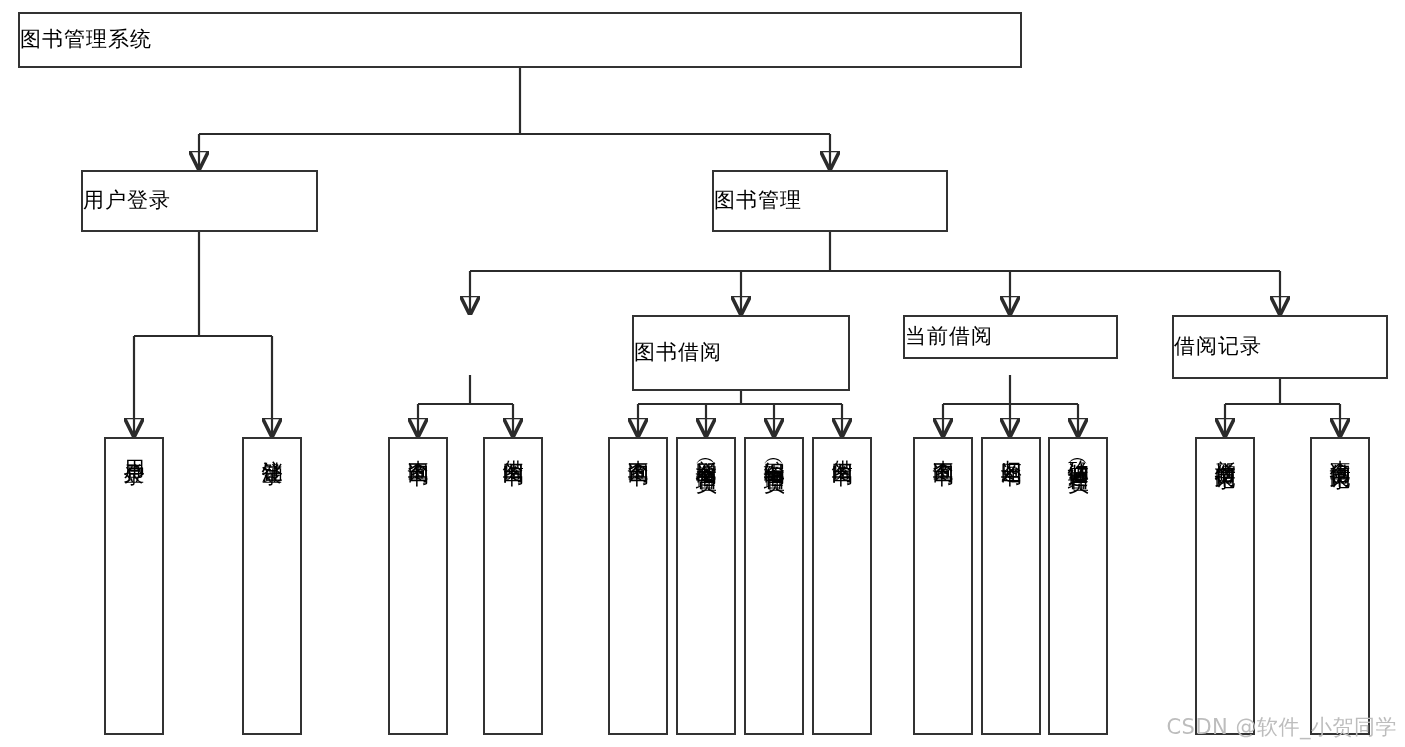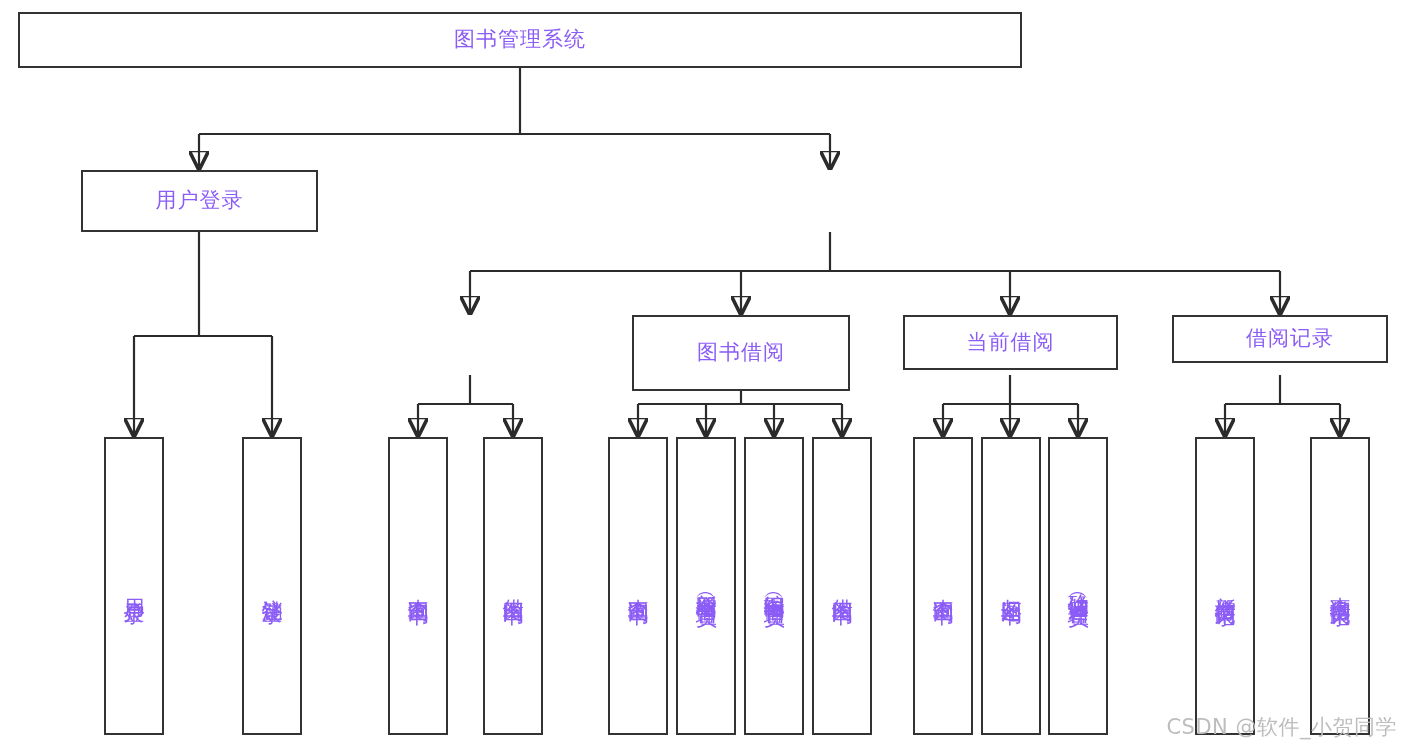--- a/index.html
+++ b/index.html
@@ -17,22 +17,22 @@
     background: #ffffff;
     overflow: hidden;
   }
   .node {
     position: absolute;
     box-sizing: border-box;
     border: 2px solid #333333;
     background: #ffffff;
     display: flex;
     align-items: center;
-    justify-content: center;
-    color: #8b5cf6;
+    justify-content: flex-start;
+    color: #000000;
   }
   .node.horizontal {
     font-size: 21px;
     line-height: 1.2;
     letter-spacing: 1px;
   }
   .node.vertical {
     writing-mode: vertical-rl;
     text-orientation: upright;
     font-size: 21px;
@@ -126,28 +126,31 @@
     <line x1="1340" y1="404" x2="1340" y2="434" marker-end="url(#arrow)"></line>
   </svg>
 
   <div class="node horizontal" style="left:18px; top:12px; width:1004px; height:56px;">
     <span>图书管理系统</span>
   </div>
 
   <div class="node horizontal" style="left:81px; top:170px; width:237px; height:62px;">
     <span>用户登录</span>
   </div>
+  <div class="node horizontal" style="left:712px; top:170px; width:236px; height:62px;">
+    <span>图书管理</span>
+  </div>
 
   <div class="node horizontal" style="left:632px; top:315px; width:218px; height:76px;">
     <span>图书借阅</span>
   </div>
-  <div class="node horizontal" style="left:903px; top:315px; width:215px; height:55px;">
+  <div class="node horizontal" style="left:903px; top:315px; width:215px; height:44px;">
     <span>当前借阅</span>
   </div>
-  <div class="node horizontal" style="left:1172px; top:315px; width:216px; height:48px;padding-left:20px;">
+  <div class="node horizontal" style="left:1172px; top:315px; width:216px; height:64px;">
     <span>借阅记录</span>
   </div>
 
   <div class="node vertical" style="left:104px; top:437px; width:60px; height:298px;">
     <span class="vtext">用户登录</span>
   </div>
   <div class="node vertical" style="left:242px; top:437px; width:60px; height:298px;">
     <span class="vtext">注销登录</span>
   </div>
 

